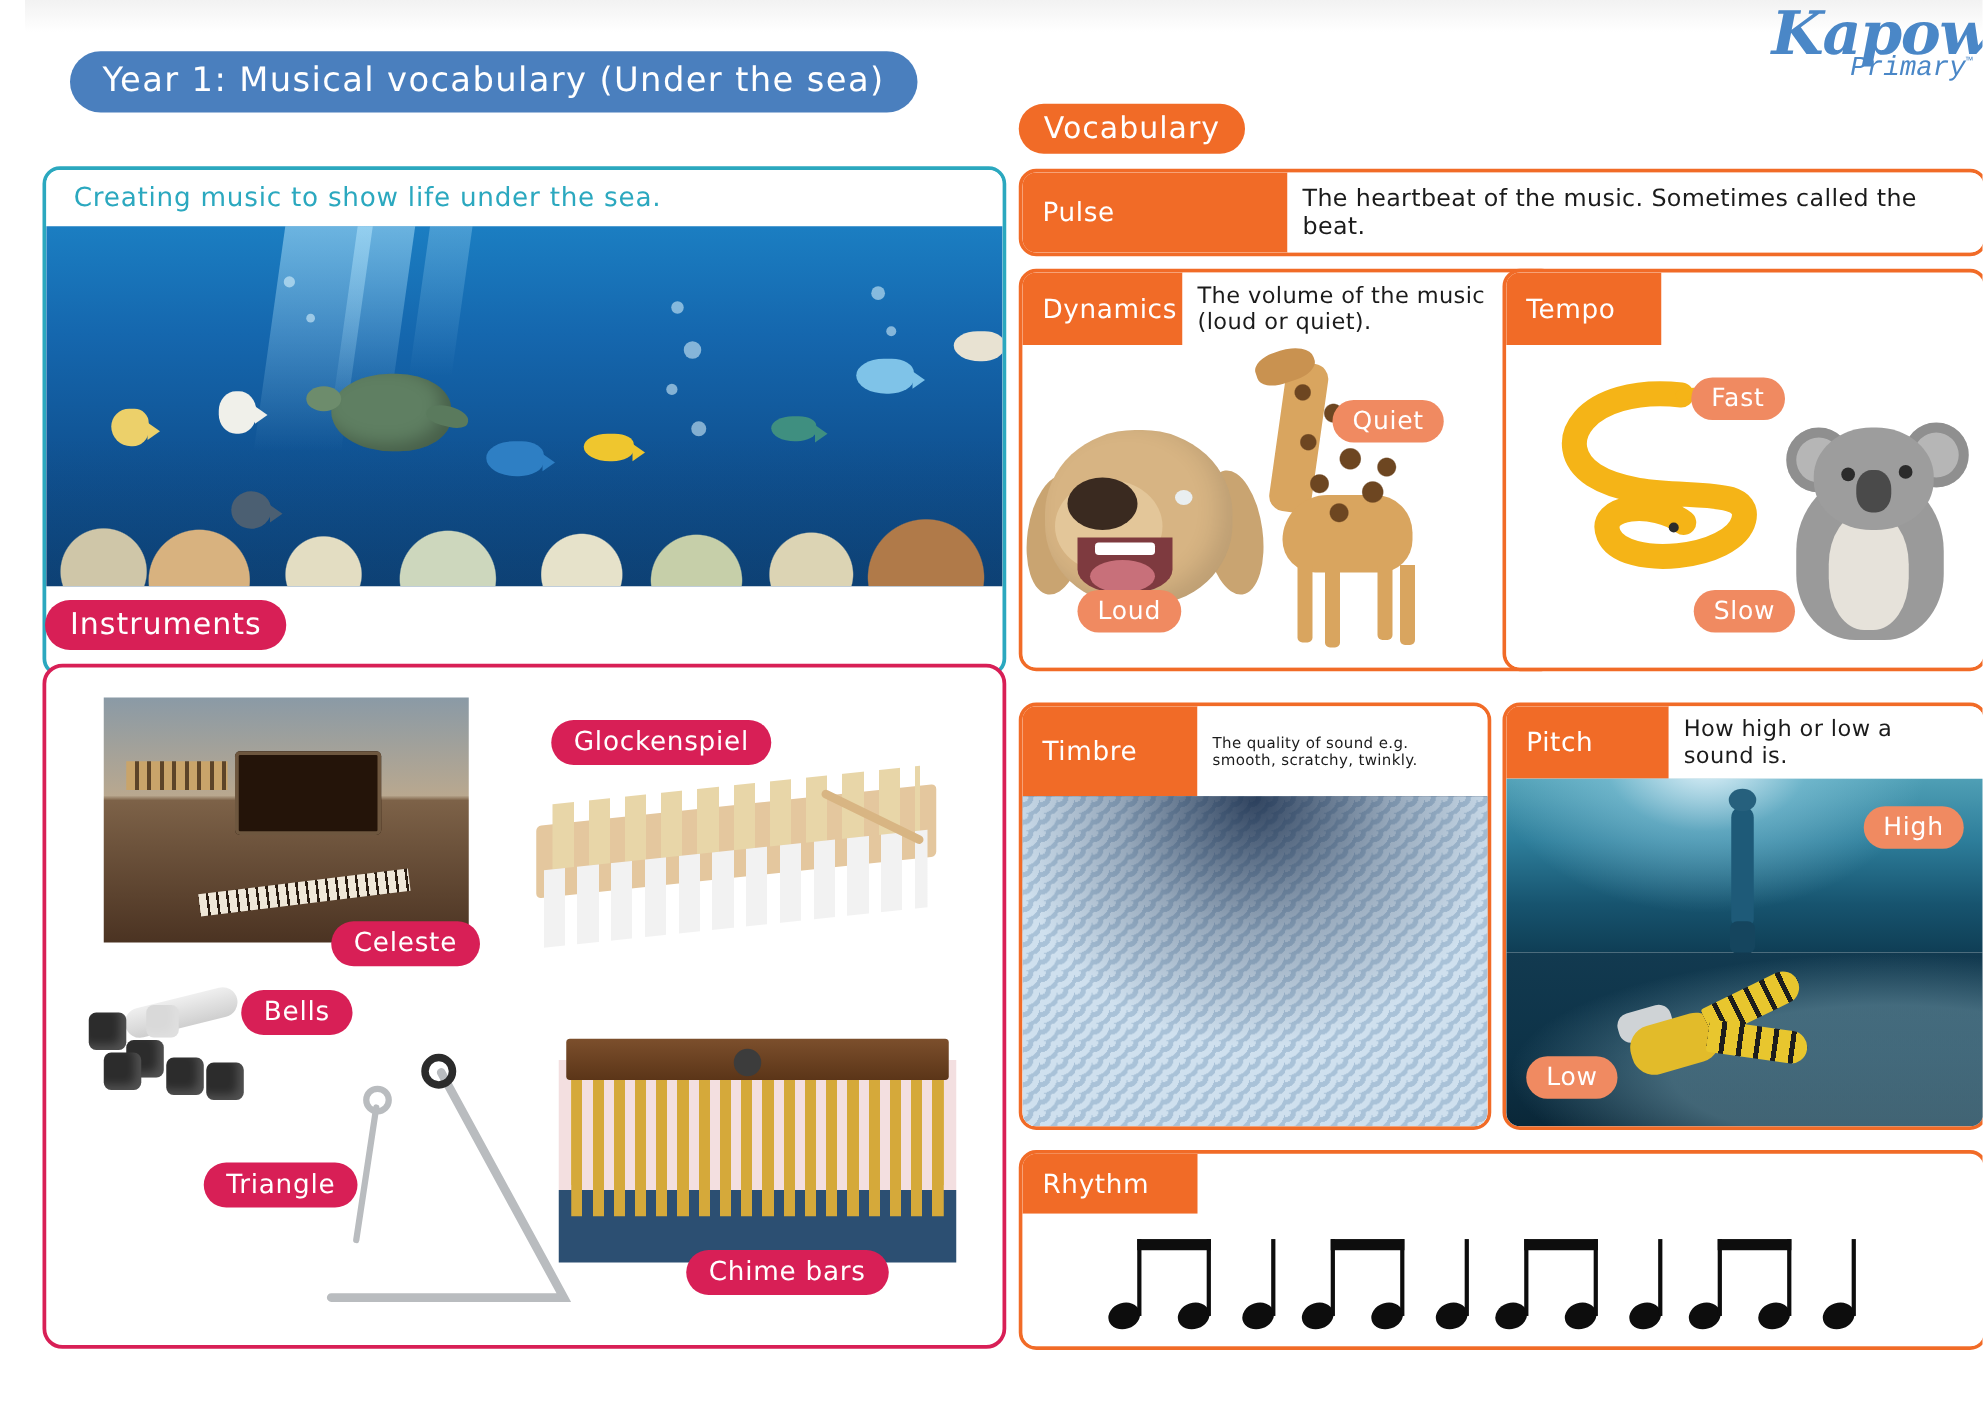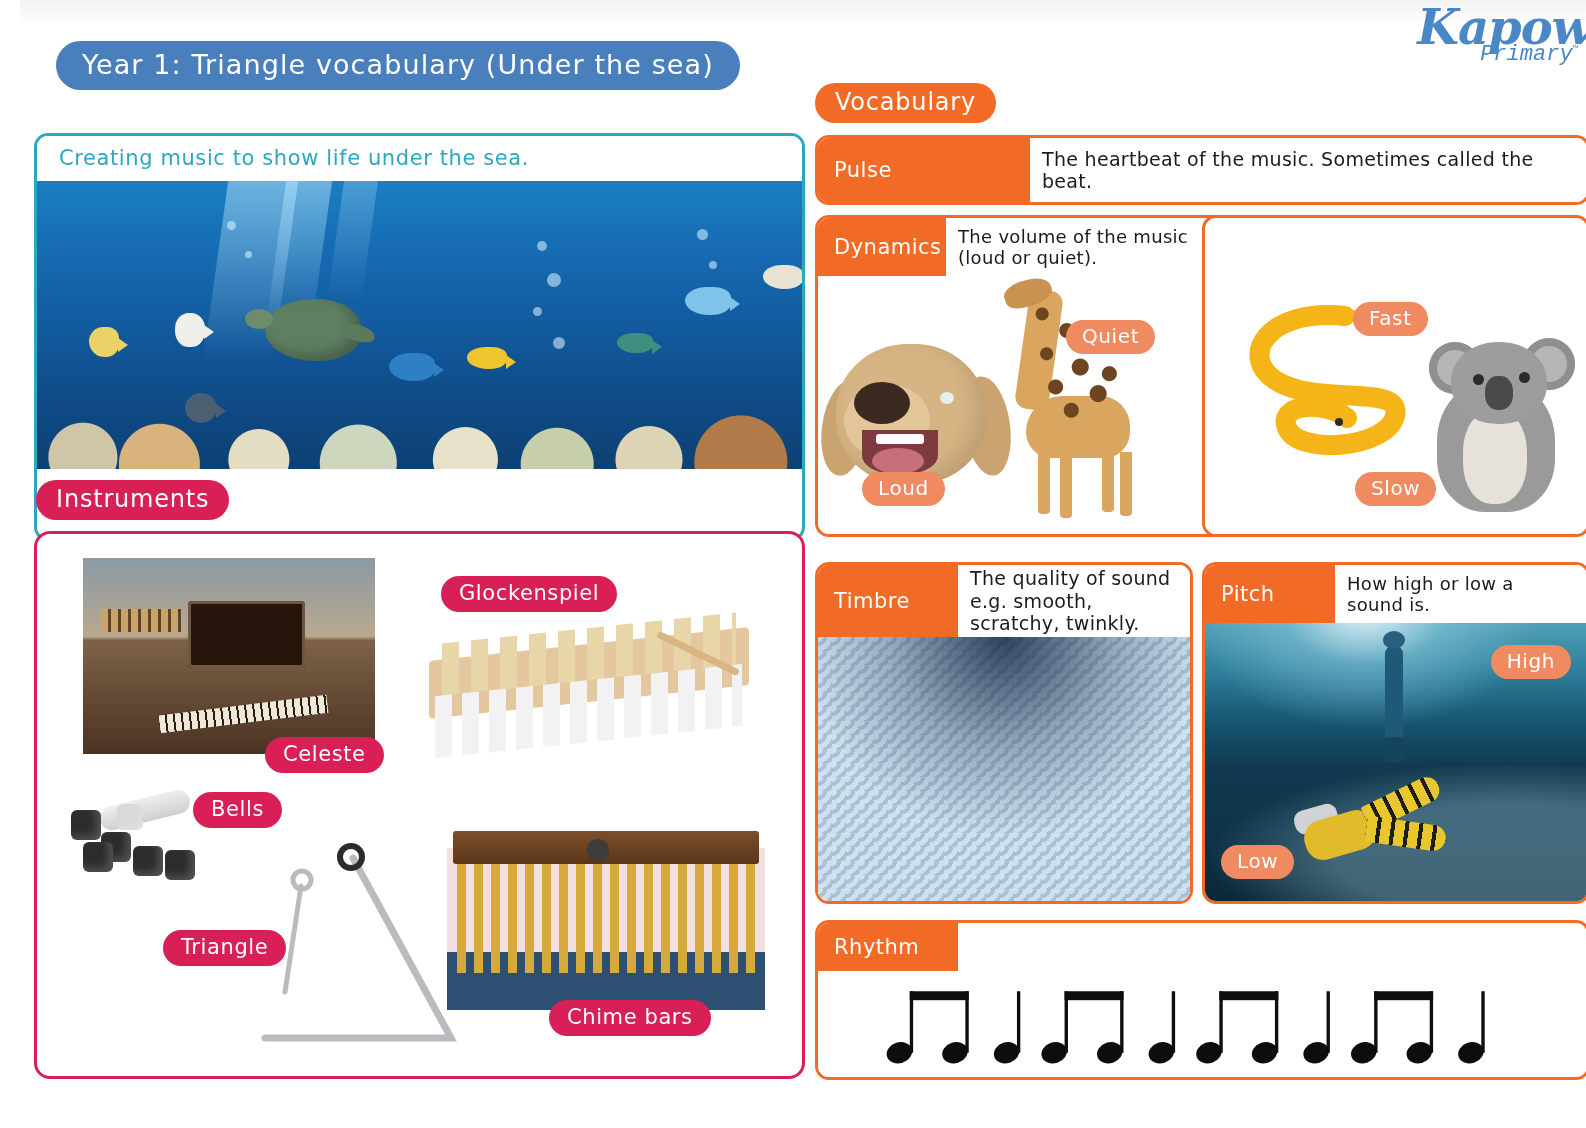--- a/index.html
+++ b/index.html
@@ -281,21 +281,21 @@
 
 <div class="page">
 
   <div class="top-wash"></div>
 
   <div class="logo">
     <span class="kapow">Kapow</span>
     <span class="primary"><span>Primary</span><span class="tm">™</span></span>
   </div>
 
-  <div class="title-pill">Year 1: Triangle vocabulary (Under the sea)</div>
+  <div class="title-pill">Year 1: Musical vocabulary (Under the sea)</div>
 
   <div class="hero-wrap">
     <div class="hero-caption">Creating music to show life under the sea.</div>
     <div class="hero-img">
       <div class="shaft" style="left:180px;"></div>
       <div class="shaft" style="left:240px; width:46px; height:170px;"></div>
       <div class="shaft" style="left:300px; width:34px; height:140px; opacity:.6;"></div>
 
       <div class="reefbed"></div>
 
@@ -406,20 +406,21 @@
         <div class="leg" style="left:134px; top:168px; height:64px;"></div>
         <div class="spots"></div>
       </div>
       <div class="pill-orange" style="left:248px; top:44px;">Quiet</div>
       <div class="pill-orange" style="left:44px; top:196px;">Loud</div>
     </div>
   </div>
 
   <div class="vbox" style="left:1182px; top:215px; width:388px; height:322px;">
     <div class="vhead" style="height:58px;">
+      <div class="vterm" style="width:124px;">Tempo</div>
     </div>
     <div class="vbody" style="height:258px;padding-left:33px;">
       <div class="snake" style="left:22px; top:20px;">
         <svg width="220" height="180" viewBox="0 0 220 180">
           <path d="M118 20 C40 12, 12 60, 48 84 C92 112, 176 86, 168 120 C160 152, 72 160, 60 132 C50 108, 96 104, 120 122" fill="none" stroke="#f5b417" stroke-width="20" stroke-linecap="round"></path>
           <path d="M118 20 C132 16, 140 22, 150 20" fill="none" stroke="#f5b417" stroke-width="9" stroke-linecap="round"></path>
           <circle cx="112" cy="126" r="4" fill="#2b2b2b"></circle>
         </svg>
       </div>
       <div class="koala" style="left:210px; top:48px; width:166px; height:206px;">
@@ -433,21 +434,21 @@
         <div class="nose"></div>
       </div>
       <div class="pill-orange" style="left:148px; top:26px;">Fast</div>
       <div class="pill-orange" style="left:150px; top:196px;">Slow</div>
     </div>
   </div>
 
   <div class="vbox" style="left:795px; top:562px; width:378px; height:342px;">
     <div class="vhead" style="height:72px;">
       <div class="vterm" style="width:140px;">Timbre</div>
-      <div class="vdef" style="font-size:19px;">The quality of sound e.g. smooth, scratchy, twinkly.</div>
+      <div class="vdef" style="font-size:12px;">The quality of sound e.g. smooth, scratchy, twinkly.</div>
     </div>
     <div class="vbody" style="height:264px;">
       <div class="scales"></div>
     </div>
   </div>
 
   <div class="vbox" style="left:1182px; top:562px; width:388px; height:342px;">
     <div class="vhead" style="height:58px;">
       <div class="vterm" style="width:130px;">Pitch</div>
       <div class="vdef" style="font-size:18px;">How high or low a sound is.</div>

